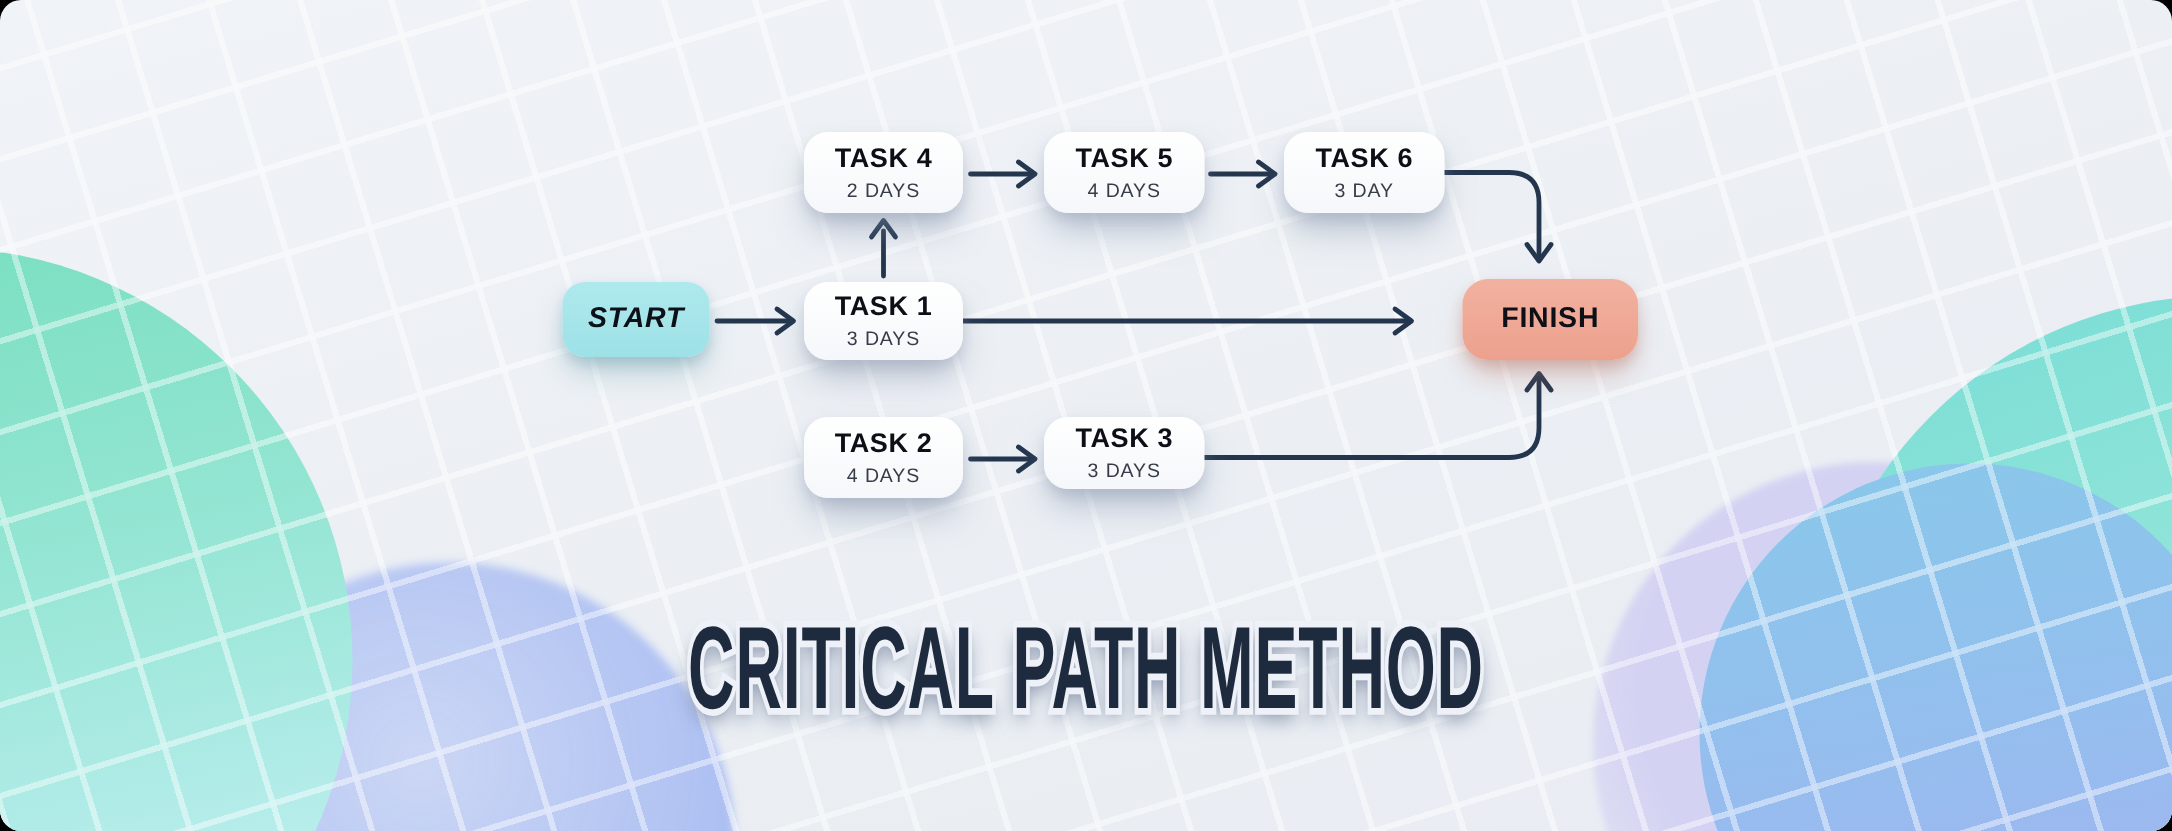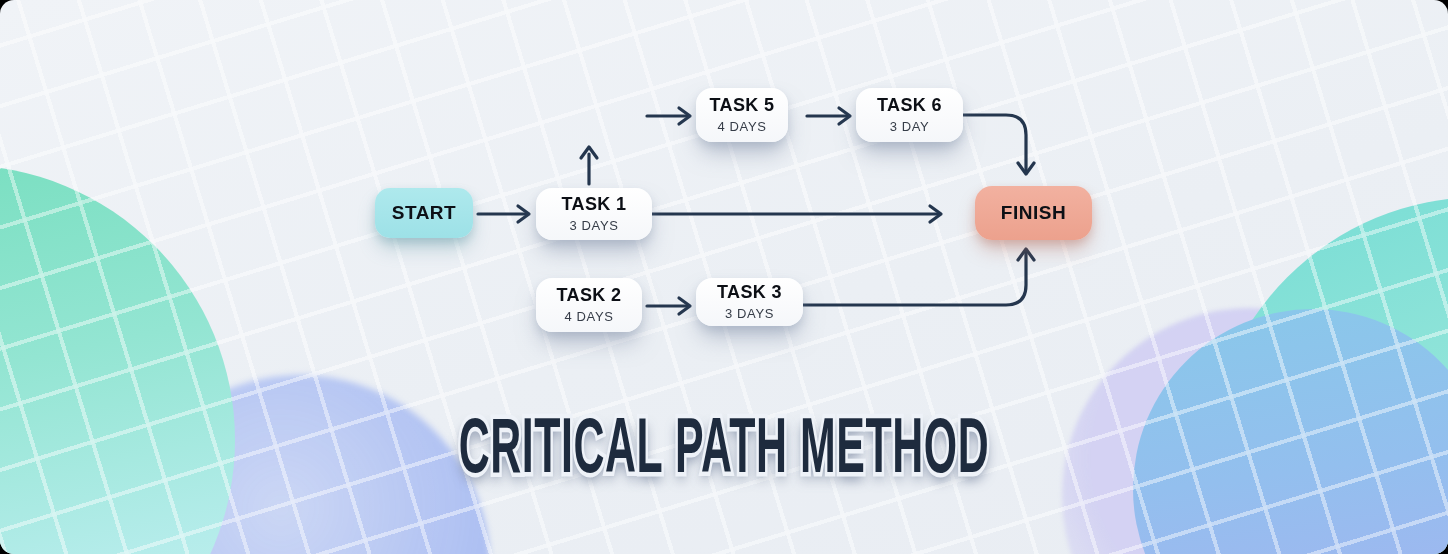--- a/index.html
+++ b/index.html
@@ -90,38 +90,39 @@
     font-size: 13px;
     color: #363d48;
     letter-spacing: 0.6px;
     margin-top: 3px;
   }
   .n-start {
     left: 375px; top: 188px; width: 98px; height: 50px;
     border-radius: 15px;
     background: linear-gradient(180deg, #aee9ed 0%, #9de1e7 100%);
     box-shadow: 0 12px 20px -4px rgba(95,150,165,0.45), 0 4px 8px rgba(95,150,165,0.25);
+    font-style: italic;
   }
   .n-finish {
     left: 975px; top: 186px; width: 117px; height: 54px;
     border-radius: 17px;
     background: linear-gradient(180deg, #f2b1a0 0%, #eca18d 100%);
     box-shadow: 0 12px 20px -4px rgba(185,115,100,0.45), 0 4px 8px rgba(185,115,100,0.25);
   }
   .endpoint-label {
     font-size: 19px;
     font-weight: bold;
     color: #0d1016;
     letter-spacing: 0.5px;
   }
-  .n-task1 { left: 536px; top: 188px; width: 116px; height: 52px; }
+  .n-task1 { left: 536px; top: 188px; width: 106px; height: 52px; }
   .n-task2 { left: 536px; top: 278px; width: 106px; height: 54px; }
   .n-task3 { left: 696px; top: 278px; width: 107px; height: 48px; }
   .n-task4 { left: 536px; top: 88px;  width: 106px; height: 54px; }
-  .n-task5 { left: 696px; top: 88px;  width: 92px; height: 54px; }
+  .n-task5 { left: 696px; top: 88px;  width: 107px; height: 54px; }
   .n-task6 { left: 856px; top: 88px;  width: 107px; height: 54px; }
 
   
   .title-wrap {
     position: absolute;
     left: 0; right: 0;
     top: 406px;
     height: 78px;
   }
   .title-text {
@@ -202,20 +203,24 @@
   <div class="node n-task2">
     <span class="task-label">TASK 2</span>
     <span class="task-duration">4 DAYS</span>
   </div>
 
   <div class="node n-task3">
     <span class="task-label">TASK 3</span>
     <span class="task-duration">3 DAYS</span>
   </div>
 
+  <div class="node n-task4">
+    <span class="task-label">TASK 4</span>
+    <span class="task-duration">2 DAYS</span>
+  </div>
 
   <div class="node n-task5">
     <span class="task-label">TASK 5</span>
     <span class="task-duration">4 DAYS</span>
   </div>
 
   <div class="node n-task6">
     <span class="task-label">TASK 6</span>
     <span class="task-duration">3 DAY</span>
   </div>

